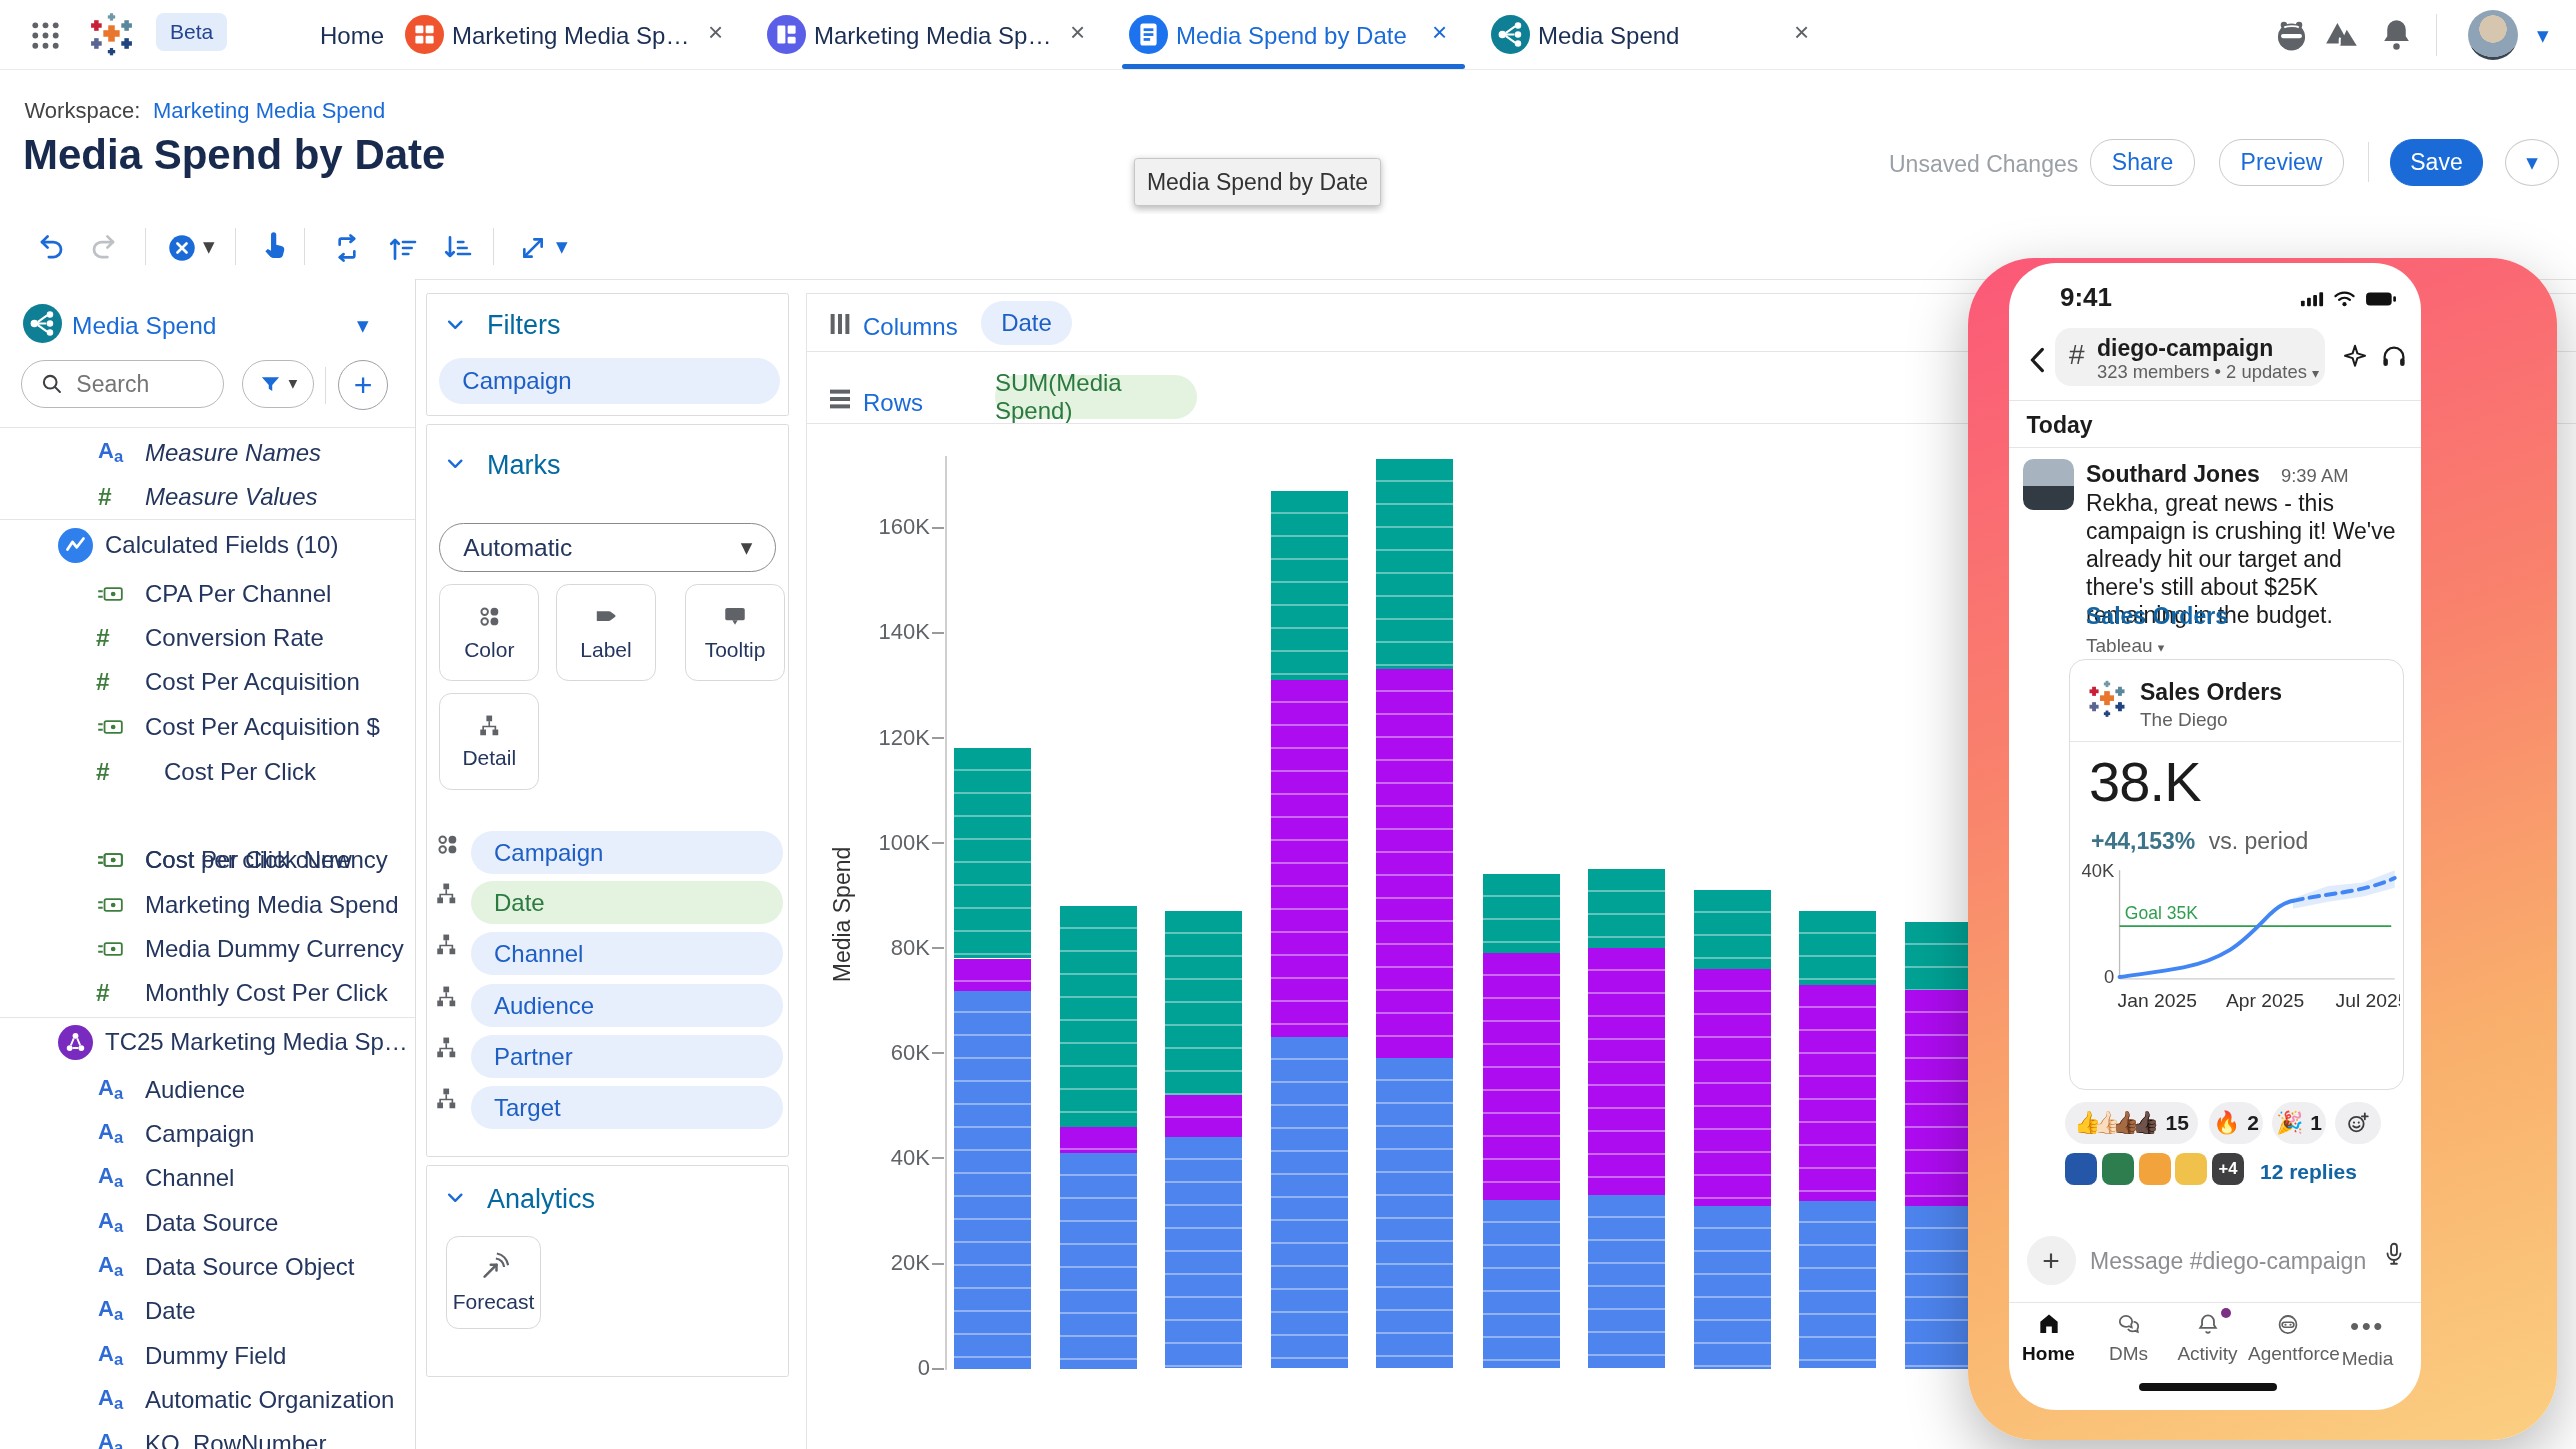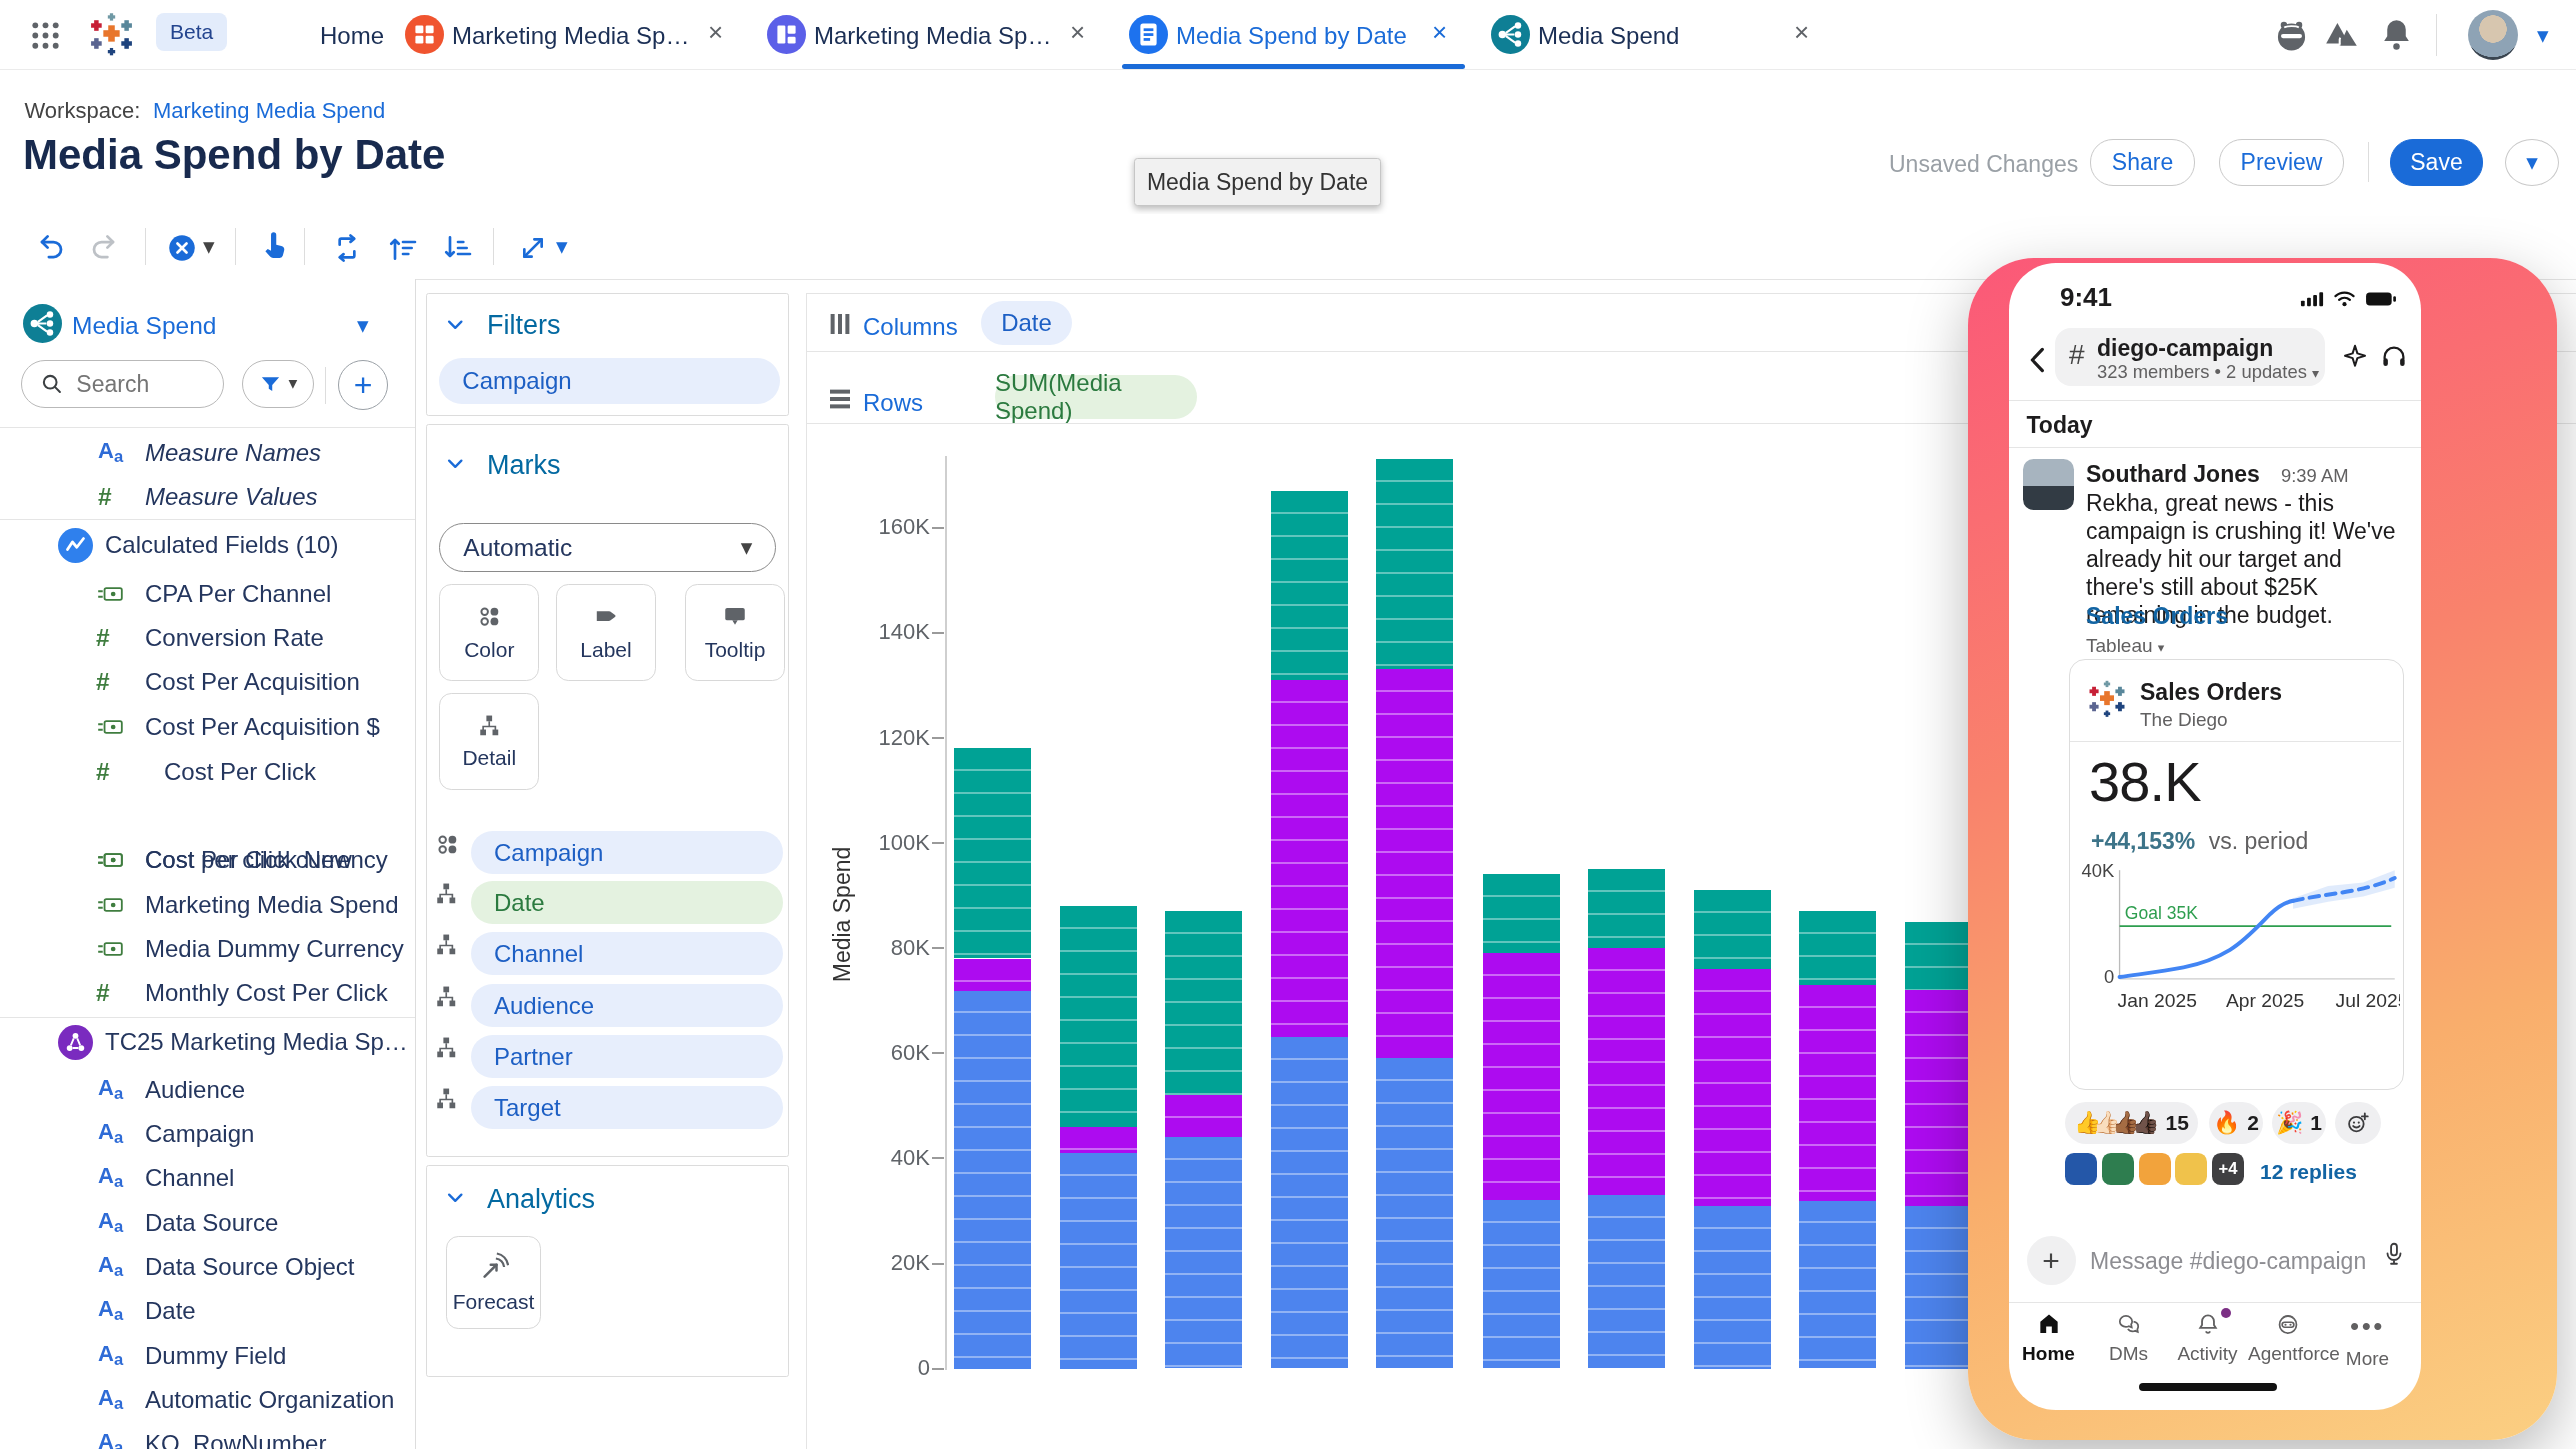--- a/index.html
+++ b/index.html
@@ -899,19 +899,19 @@
               <circle cx="14.3" cy="12.7" r="1" fill="#616061"></circle>
               <path d="M7.2 6.2a7.8 7.8 0 0 1 9.6 0" fill="none" stroke="#616061" stroke-width="1.5"></path>
             </svg>
           </div>
           <div class="lbl">Agentforce</div>
         </div>
         <div class="navitem" style="left: 319px; top: 1048px;">
           <div style="display: flex; justify-content: center; position: relative;">
             <span style="font-size:26px;color:#616061;letter-spacing:2.6px">•••</span>
           </div>
-          <div class="lbl">More</div>
+          <div class="lbl">Media</div>
         </div>
       </div>
   <div class="abs" style="left:130px;top:1120px;width:138px;height:8px;border-radius:4.4px;background:#111"></div>
  </div>
 </div>
 
 
 </body></html>

